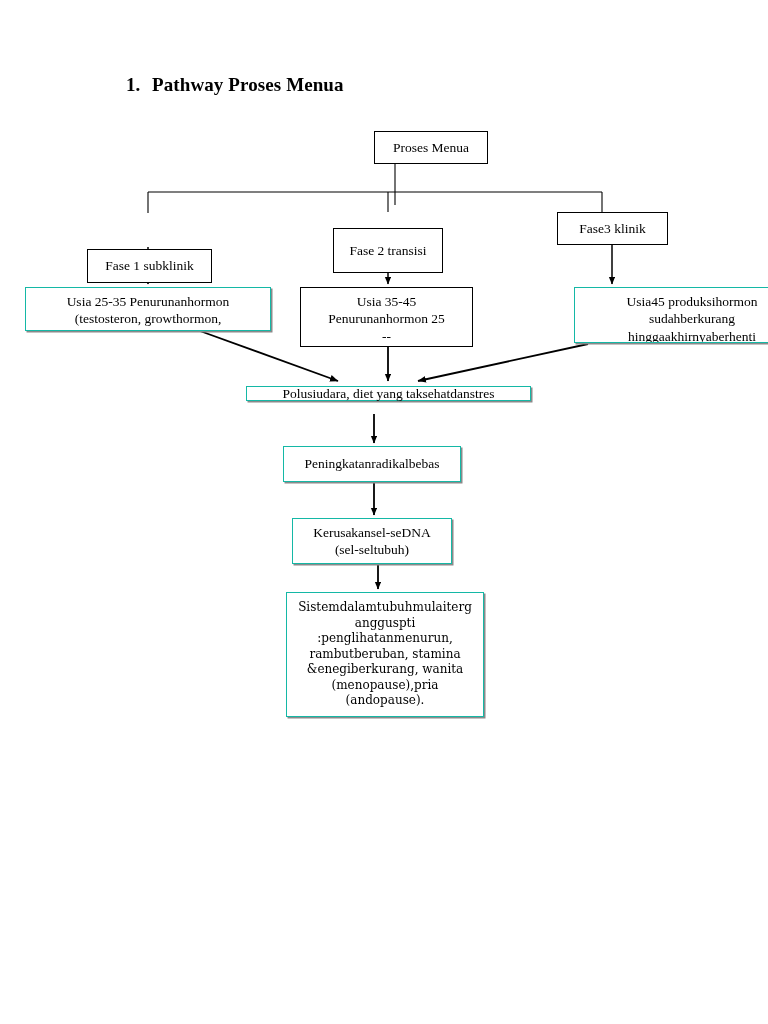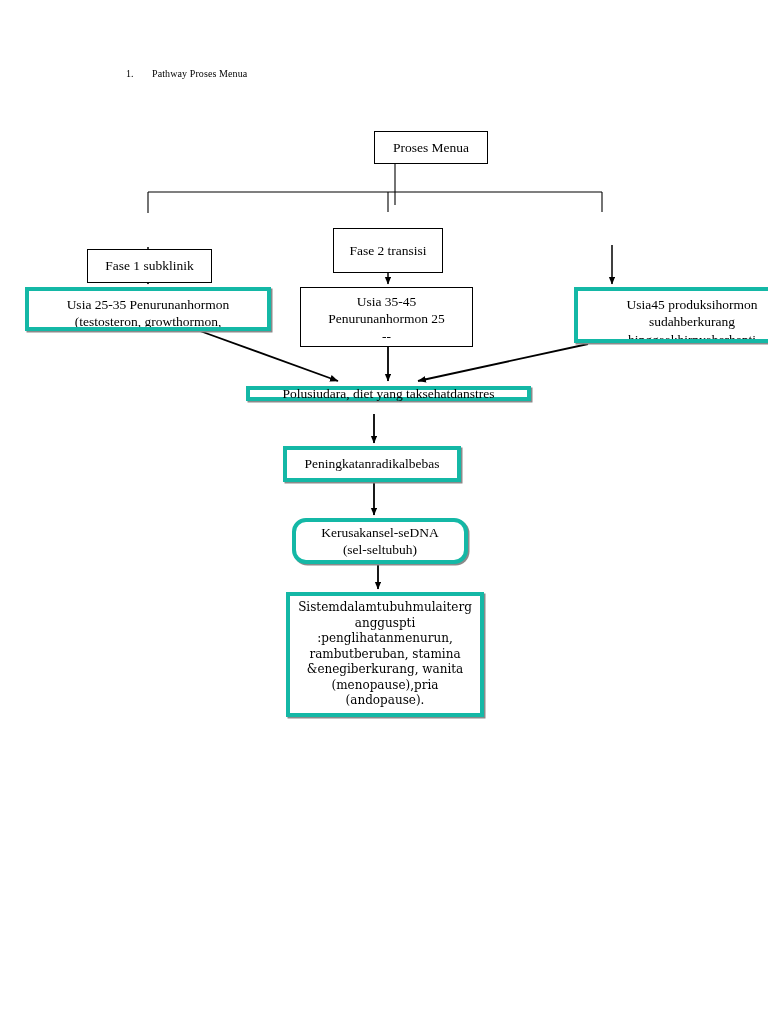--- a/index.html
+++ b/index.html
@@ -22,23 +22,23 @@
     position: absolute;
     left: 0;
     top: 0;
     width: 768px;
     height: 1024px;
     pointer-events: none;
   }
   .heading {
     position: absolute;
     left: 126px;
-    top: 68px;
-    font-size: 10px;
-    font-weight: normal;
+    top: 74px;
+    font-size: 19px;
+    font-weight: bold;
     letter-spacing: 0.1px;
     white-space: nowrap;
   }
   .heading .num {
     display: inline-block;
     width: 26px;
   }
   .node {
     position: absolute;
     box-sizing: border-box;
@@ -46,21 +46,21 @@
     background: #ffffff;
     display: flex;
     align-items: center;
     justify-content: center;
     text-align: center;
     font-size: 13.5px;
     line-height: 1.28;
     z-index: 2;
   }
   .node.shadowed {
-    border: 4px solid #14b8a6;
+    border: 1px solid #14b8a6;
     box-shadow: 1.5px 1.5px 0 0 #8a8a8a;
   }
   .node .txt {
     display: block;
     white-space: pre-line;
     padding: 0 5px;
   }
   .node.clipped {
     align-items: flex-start;
     overflow: hidden;
@@ -70,21 +70,21 @@
   }
   #node-proses     { left: 338px; top: 131px; width: 114px; height: 33px; margin-left: 36px; }
   #node-fase1      { left: 87px;  top: 213px; width: 125px; height: 34px; margin-top: 36px; }
   #node-fase2      { left: 333px; top: 228px; width: 110px; height: 45px; }
   #node-fase3      { left: 557px; top: 212px; width: 111px; height: 33px; }
   #node-usia1      { left: 25px;  top: 287px; width: 246px; height: 44px; }
   #node-usia2      { left: 300px; top: 287px; width: 173px; height: 60px; }
   #node-usia3      { left: 530px; top: 287px; width: 236px; height: 56px; margin-left: 44px; }
   #node-polusi     { left: 246px; top: 386px; width: 285px; height: 15px; }
   #node-radikal    { left: 283px; top: 446px; width: 178px; height: 36px; }
-  #node-kerusakan  { left: 292px; top: 518px; width: 176px; height: 46px; border-radius: 14px; }
+  #node-kerusakan  { left: 292px; top: 518px; width: 160px; height: 46px; }
   #node-sistem     { left: 286px; top: 592px; width: 198px; height: 125px;
                      font-family: "DejaVu Serif", "Liberation Serif", serif;
                      font-size: 12px; line-height: 1.3; }
 </style>
 </head>
 <body>
 
 <div id="page">
 
   <div class="heading">
@@ -128,20 +128,23 @@
   </div>
 
   <div class="node" id="node-fase1">
     <span class="txt">Fase 1 subklinik</span>
   </div>
 
   <div class="node" id="node-fase2">
     <span class="txt">Fase 2 transisi</span>
   </div>
 
+  <div class="node" id="node-fase3">
+    <span class="txt">Fase3  klinik</span>
+  </div>
 
   <div class="node shadowed clipped" id="node-usia1">
     <span class="txt">Usia 25-35 Penurunanhormon
 (testosteron, growthormon,</span>
   </div>
 
   <div class="node clipped" id="node-usia2">
     <span class="txt">Usia 35-45
 Penurunanhormon  25
 --</span>

